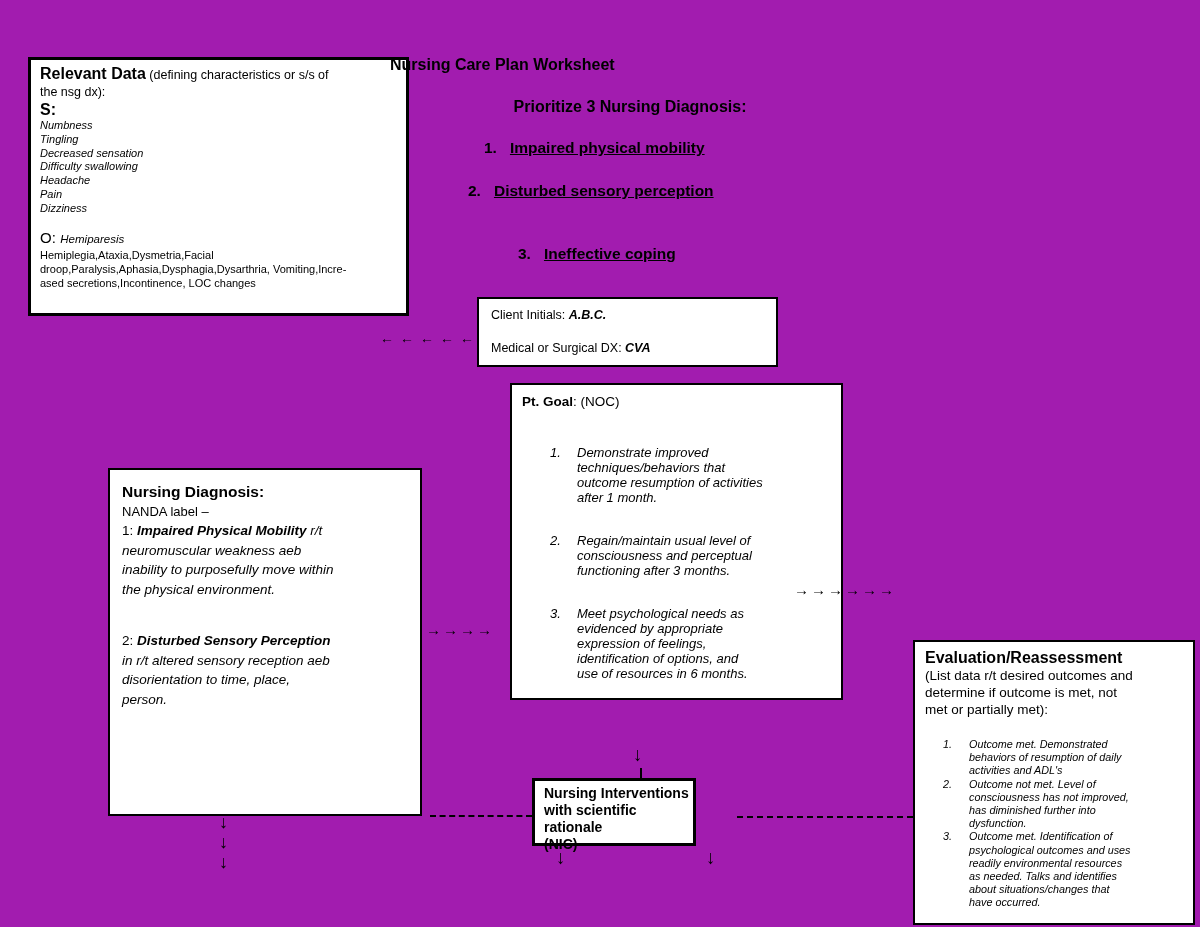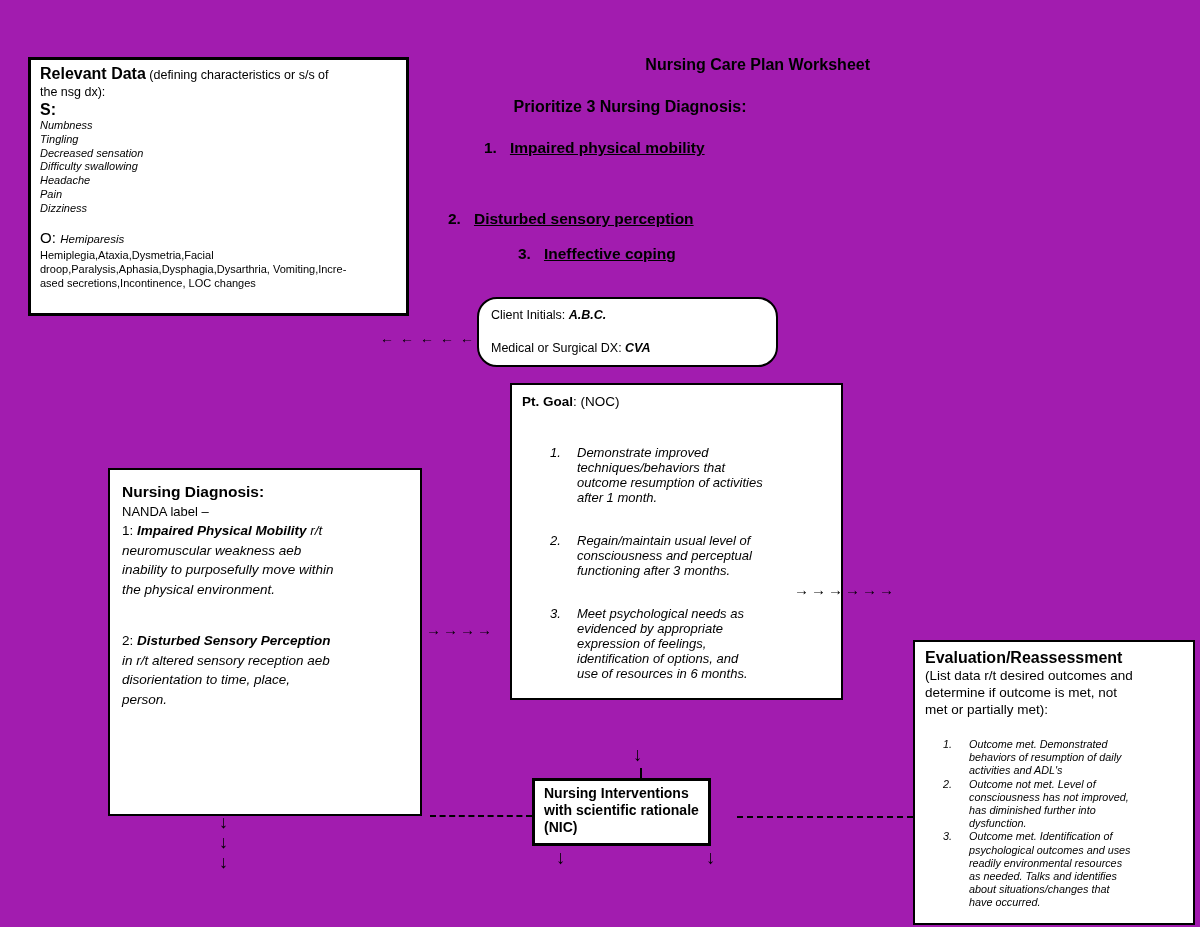--- a/index.html
+++ b/index.html
@@ -14,28 +14,28 @@
   .rd-title{font-size:16px;font-weight:bold;}
   .rd-sub{font-size:12.5px;line-height:15px;}
   .rd-slabel{font-size:16px;font-weight:bold;line-height:19px;}
   .rd-item{font-style:italic;font-size:11px;line-height:13.8px;}
   .rd-oline{margin-top:13px;line-height:17px;}
   .rd-olabel{font-size:15px;}
   .rd-olead{font-style:italic;font-size:11.5px;}
   .rd-otext{font-size:11px;line-height:14px;}
 
   
-  .title-main{left:390px;top:56px;width:480px;text-align:right;font-weight:bold;font-size:16px;}
+  .title-main{left:390px;top:56px;width:480px;text-align:left;font-weight:bold;font-size:16px;}
   .title-sub{left:390px;top:98px;width:480px;text-align:center;font-weight:bold;font-size:16px;}
   .priority{position:absolute;font-weight:bold;font-size:15.5px;white-space:nowrap;}
   .p-num{margin-right:13px;}
   .p-label{text-decoration:underline;}
 
   
-  .client-box{left:477px;top:297px;width:301px;height:70px;padding:8px 0 0 12px;font-size:12.5px;border-radius:20px;}
+  .client-box{left:477px;top:297px;width:301px;height:70px;padding:8px 0 0 12px;font-size:12.5px;}
   .client-line{line-height:16px;}
   .client-line + .client-line{margin-top:17px;}
   .client-value{font-weight:bold;font-style:italic;}
 
   
   .goal-box{left:510px;top:383px;width:333px;height:317px;padding:7px 10px;}
   .goal-title{font-size:13.5px;line-height:19px;}
   .goal-title b{font-weight:bold;}
   .goal-list{margin-top:34px;}
   .goal-item{display:flex;font-style:italic;font-size:13px;line-height:15px;margin:0 0 28px 28px;}
@@ -53,21 +53,21 @@
   
   .eval-box{left:913px;top:640px;width:282px;height:285px;padding:6px 10px;}
   .eval-title{font-size:16px;font-weight:bold;line-height:19px;}
   .eval-desc{font-size:13.5px;line-height:17px;}
   .eval-list{margin-top:20px;margin-left:18px;}
   .eval-item{display:flex;font-style:italic;font-size:10.8px;line-height:13.2px;}
   .eval-num{width:26px;flex:none;}
   .eval-status{}
 
   
-  .nic-box{left:532px;top:778px;width:179px;height:68px;border-width:3px;padding:4px 0 0 9px;
+  .nic-box{left:532px;top:778px;width:164px;height:68px;border-width:3px;padding:4px 0 0 9px;
            font-weight:bold;font-size:14px;line-height:17px;}
 
   
   .chain{position:absolute;font-size:15px;letter-spacing:2px;line-height:1;}
   .chain-left{left:380px;top:331px;font-size:14px;letter-spacing:6px;}
   .chain-nd{left:426px;top:622px;}
   .chain-goal{left:794px;top:582px;}
   .down-arrow{position:absolute;font-size:19px;line-height:1;}
   .dash{position:absolute;border-top:2px dashed #000;height:0;}
   .dash1{left:430px;top:815px;width:102px;}
@@ -101,21 +101,21 @@
     <div class="rd-otext">droop,Paralysis,Aphasia,Dysphagia,Dysarthria, Vomiting,Incre-</div>
     <div class="rd-otext">ased secretions,Incontinence, LOC changes</div>
   </div>
 
   <div class="abs title-main">Nursing Care Plan Worksheet</div>
   <div class="abs title-sub">Prioritize 3 Nursing Diagnosis:</div>
 
   <div class="priority" style="left:484px;top:139px;">
     <span class="p-num">1.</span><span class="p-label">Impaired physical mobility</span>
   </div>
-  <div class="priority" style="left:448px;top:182px;margin-top:28px;">
+  <div class="priority" style="left:468px;top:182px;">
     <span class="p-num">2.</span><span class="p-label">Disturbed sensory perception</span>
   </div>
   <div class="priority" style="left:518px;top:245px;">
     <span class="p-num">3.</span><span class="p-label">Ineffective coping</span>
   </div>
 
   <div class="box client-box">
     <div class="client-line">
       <span>Client Initials:</span>
       <span class="client-value">A.B.C.</span>

